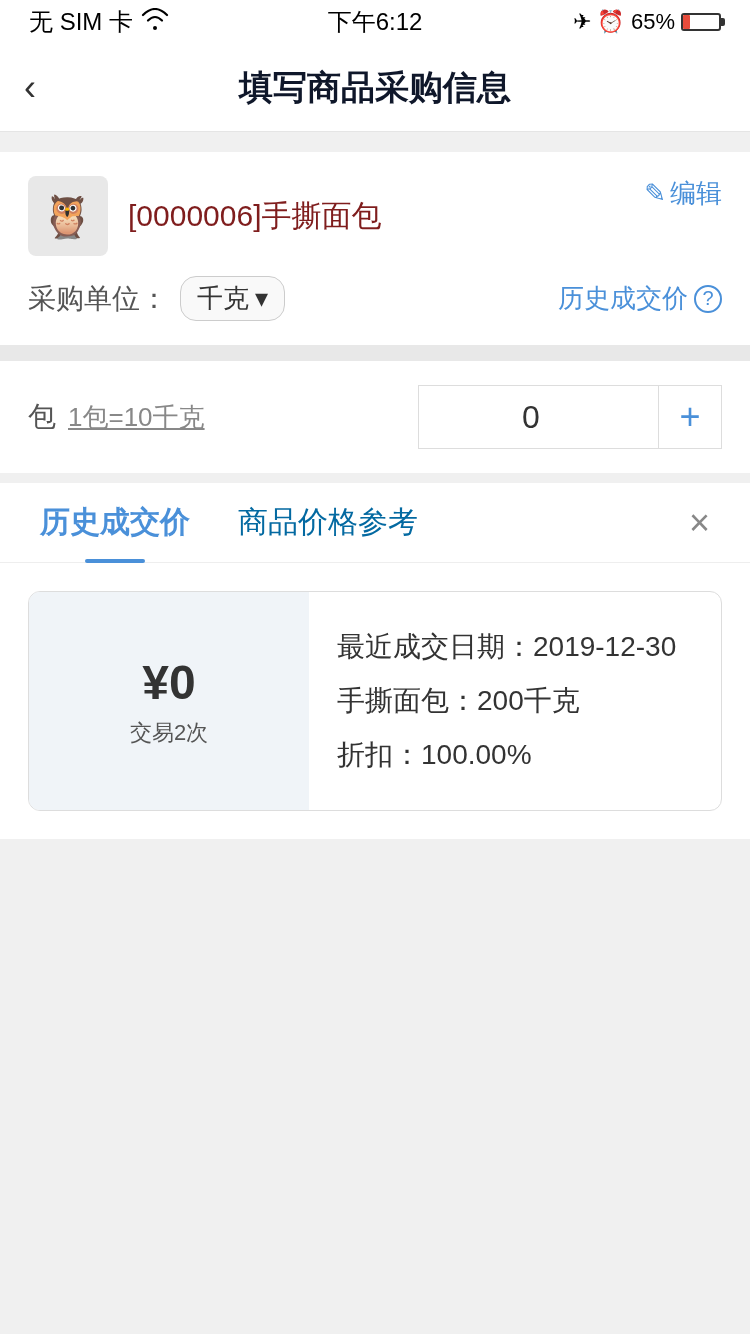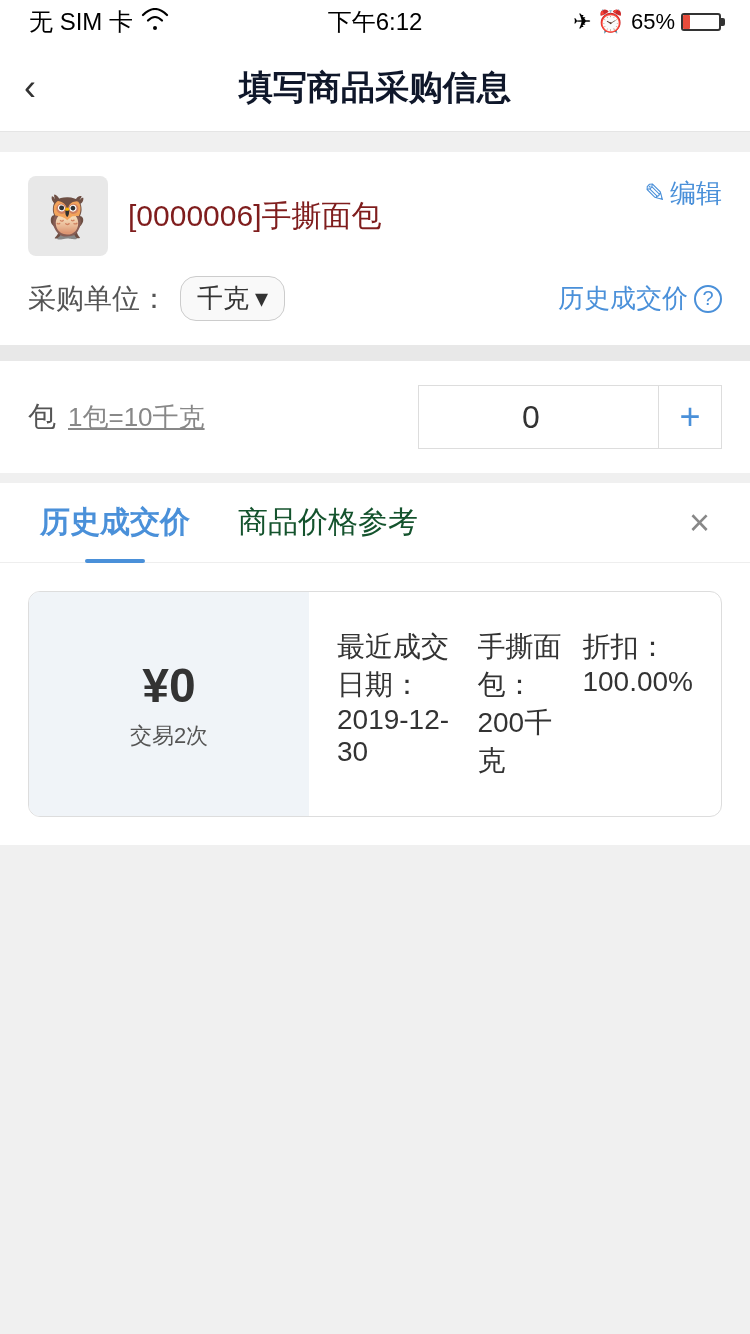--- a/index.html
+++ b/index.html
@@ -259,21 +259,21 @@
       cursor: pointer;
     }
     .tab-label {
       font-size: 30px;
     }
     .tab-item.active .tab-label {
       color: #4a90d9;
       font-weight: 600;
     }
     .tab-item.inactive .tab-label {
-      color: #14532d;
+      color: #0369a1;
       text-align: right;
     }
     .tab-underline {
       position: absolute;
       bottom: 0;
       left: 50%;
       transform: translateX(-50%);
       width: 60px;
       height: 4px;
       background: #4a90d9;
@@ -311,21 +311,21 @@
     }
     .history-trade-count {
       font-size: 22px;
       color: #555;
       margin-top: 8px;
     }
     .history-detail-col {
       flex: 1;
       padding: 36px 28px;
       display: flex;
-      flex-direction: row;
+      flex-direction: column;
       gap: 16px;
     }
     .history-detail-row {
       font-size: 28px;
       color: #333;
     }
 
     
     .page-bg {
       background: #f0f0f0;

